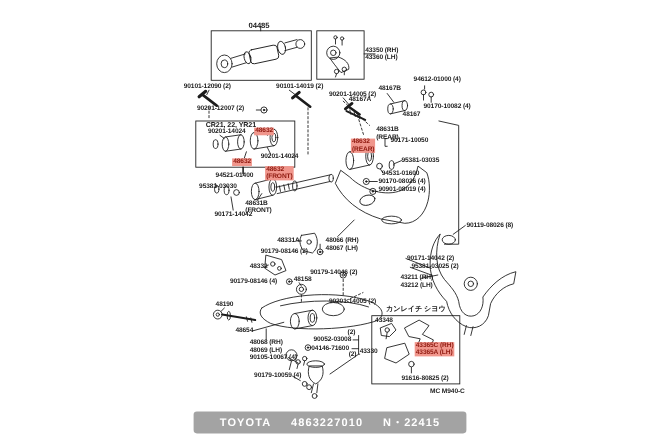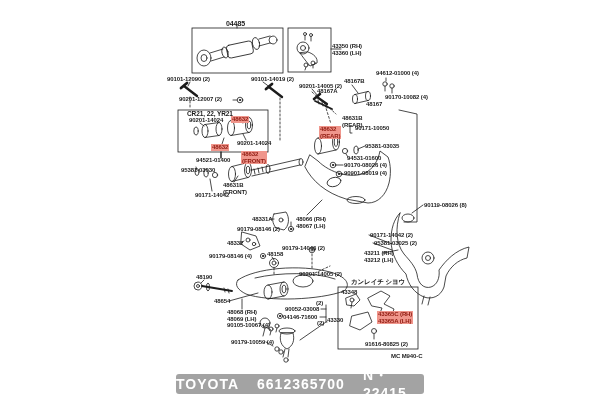--- a/index.html
+++ b/index.html
@@ -7,21 +7,21 @@
          font-family:"Liberation Sans",sans-serif;}
   svg.art{position:absolute;left:0;top:0;}
   .lbl{position:absolute;font-size:6px;font-weight:700;line-height:6.5px;
        color:var(--ink,#1c1c1c);white-space:pre-line;letter-spacing:-0.1px;}
   .lbl.big{font-size:7px;}
   .lbl.mid{font-size:6.5px;}
   .hl{background:var(--hl-bg,#f0968c);color:var(--hl-text,#8f1a10);padding:0 1px;}
   .footer{position:absolute;left:176px;top:374px;width:248px;height:20px;
           background:var(--footer-bg,#a3a3a3);color:var(--footer-text,#fff);
           display:flex;align-items:center;justify-content:center;gap:18px;
-          font-size:14px;font-weight:700;letter-spacing:1px;border-radius:3px;}
+          font-size:10px;font-weight:700;letter-spacing:1px;border-radius:3px;}
 </style>
 </head>
 <body>
 
 <div id="stage">
 
   <svg class="art" width="600" height="400" viewBox="0 0 600 400" stroke="#1c1c1c" fill="none" stroke-width="0.8" stroke-linecap="round">
 
     <g>
       <rect x="192" y="28" width="91" height="45"></rect>
@@ -317,16 +317,16 @@
 
   <span class="lbl mid" style="left:351px;top:279px">カンレイチ シヨウ</span>
   <span class="lbl" style="left:341px;top:289px">43348</span>
   <span class="lbl hl" style="left:377px;top:311px">43365C (RH)
 43365A (LH)</span>
   <span class="lbl" style="left:365px;top:341px">91616-80825 (2)</span>
   <span class="lbl" style="left:391px;top:353px">MC M940-C</span>
 
   <div class="footer">
     <span>TOYOTA</span>
-    <span>6612365700</span>
+    <span>4863227010</span>
     <span>N・22415</span>
   </div>
 </div>
 
 </body></html>

